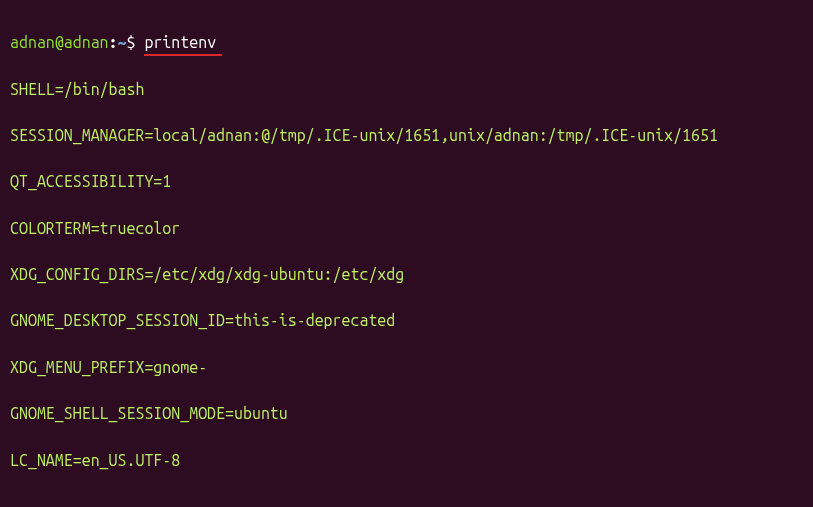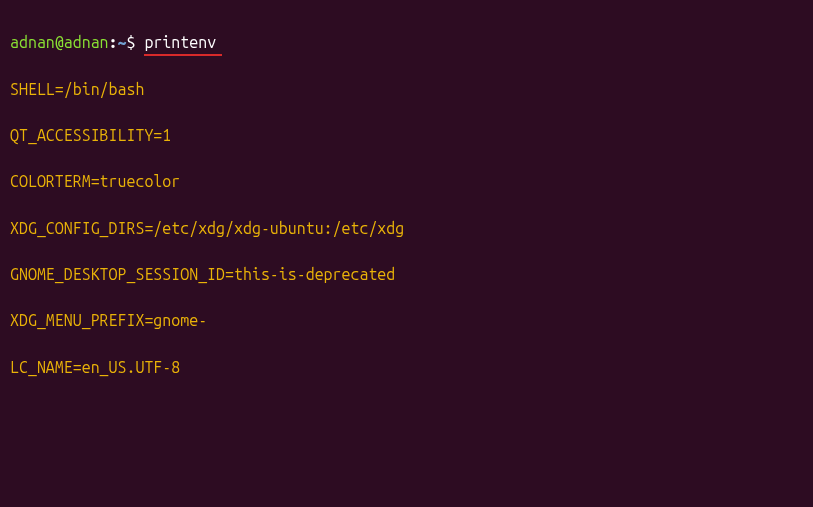--- a/index.html
+++ b/index.html
@@ -44,34 +44,36 @@
     }
     .underline {
       position: absolute;
       bottom: -2px;
       left: 0;
       right: -6px;
       height: 2px;
       background: #d82a2a;
     }
     .output-line {
-      color: #eab308;
+      color: #bef264;
     }
   </style>
 </head>
 <body>
 
 <div class="terminal">
 <div><span class="prompt-user">adnan@adnan</span><span class="prompt-colon">:</span><span class="prompt-path">~</span><span class="prompt-dollar">$ </span><span class="command"><span>printenv</span><span class="underline"></span></span></div>
 <div class="output-line">SHELL=/bin/bash</div>
+<div class="output-line">SESSION_MANAGER=local/adnan:@/tmp/.ICE-unix/1651,unix/adnan:/tmp/.ICE-unix/1651</div>
 <div class="output-line">QT_ACCESSIBILITY=1</div>
 <div class="output-line">COLORTERM=truecolor</div>
 <div class="output-line">XDG_CONFIG_DIRS=/etc/xdg/xdg-ubuntu:/etc/xdg</div>
 <div class="output-line">GNOME_DESKTOP_SESSION_ID=this-is-deprecated</div>
 <div class="output-line">XDG_MENU_PREFIX=gnome-</div>
+<div class="output-line">GNOME_SHELL_SESSION_MODE=ubuntu</div>
 <div class="output-line">LC_NAME=en_US.UTF-8</div>
 
 
 
 
 
 
 
 
 

